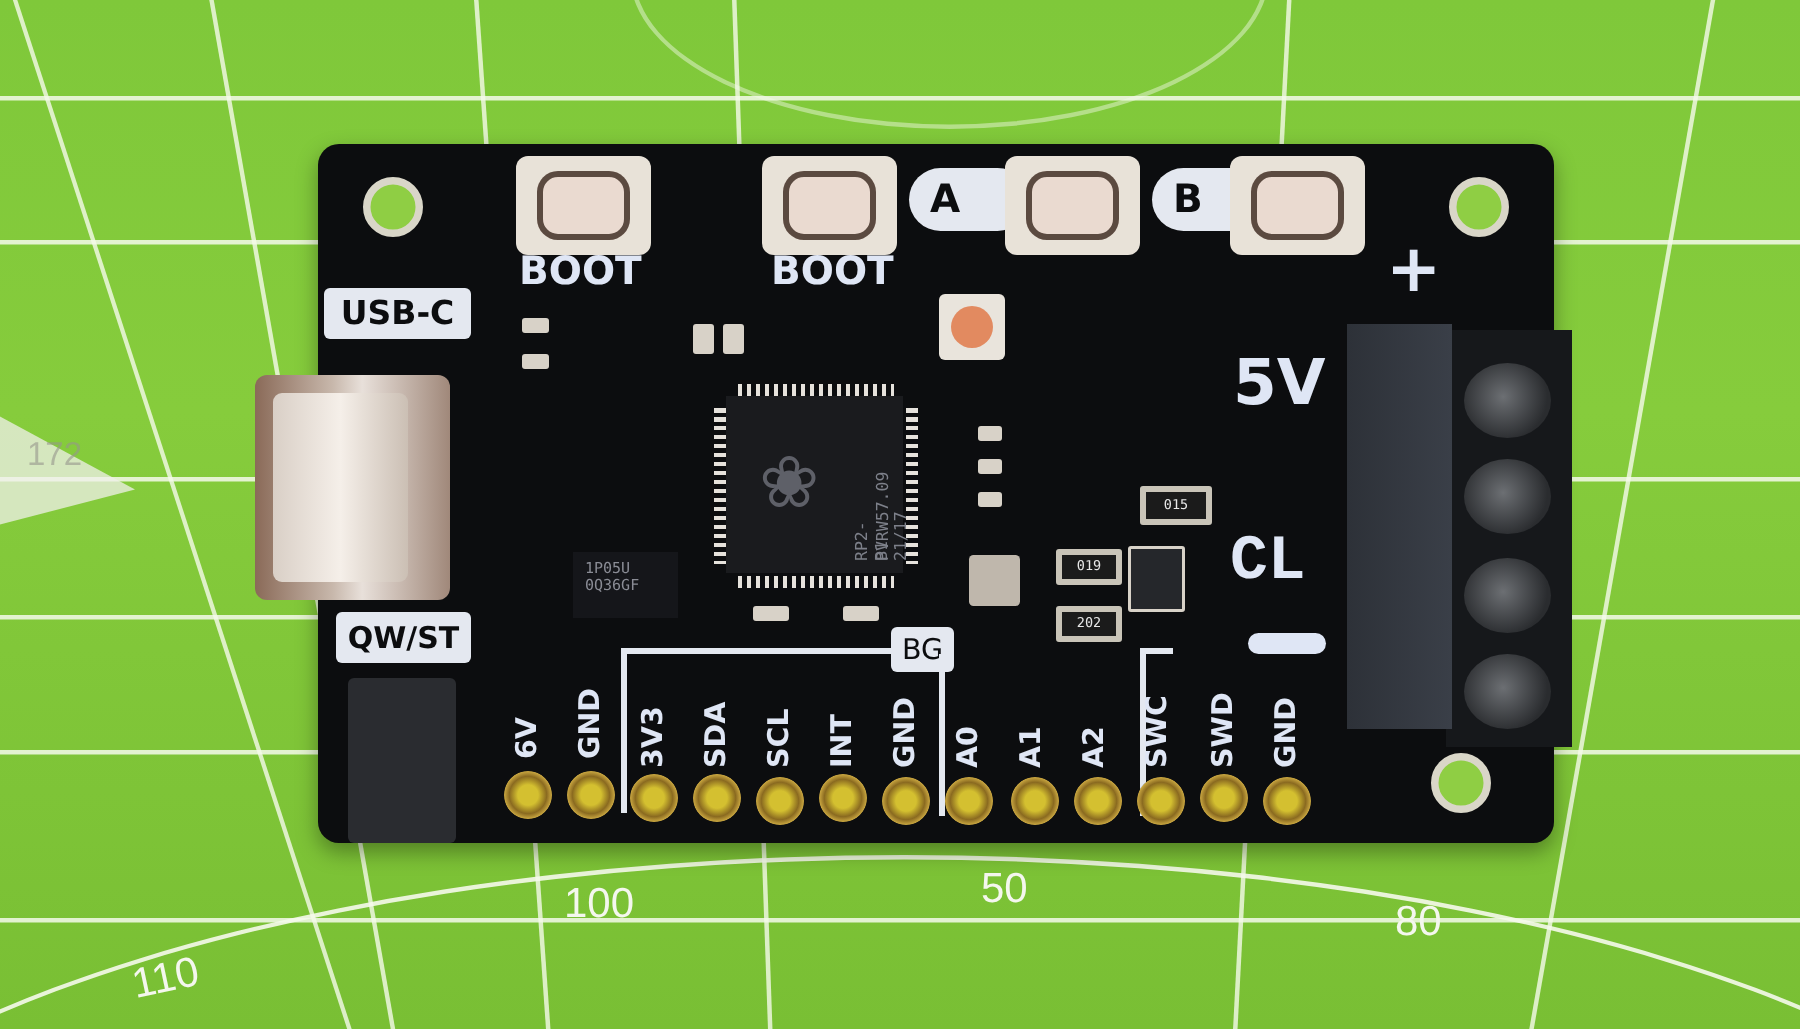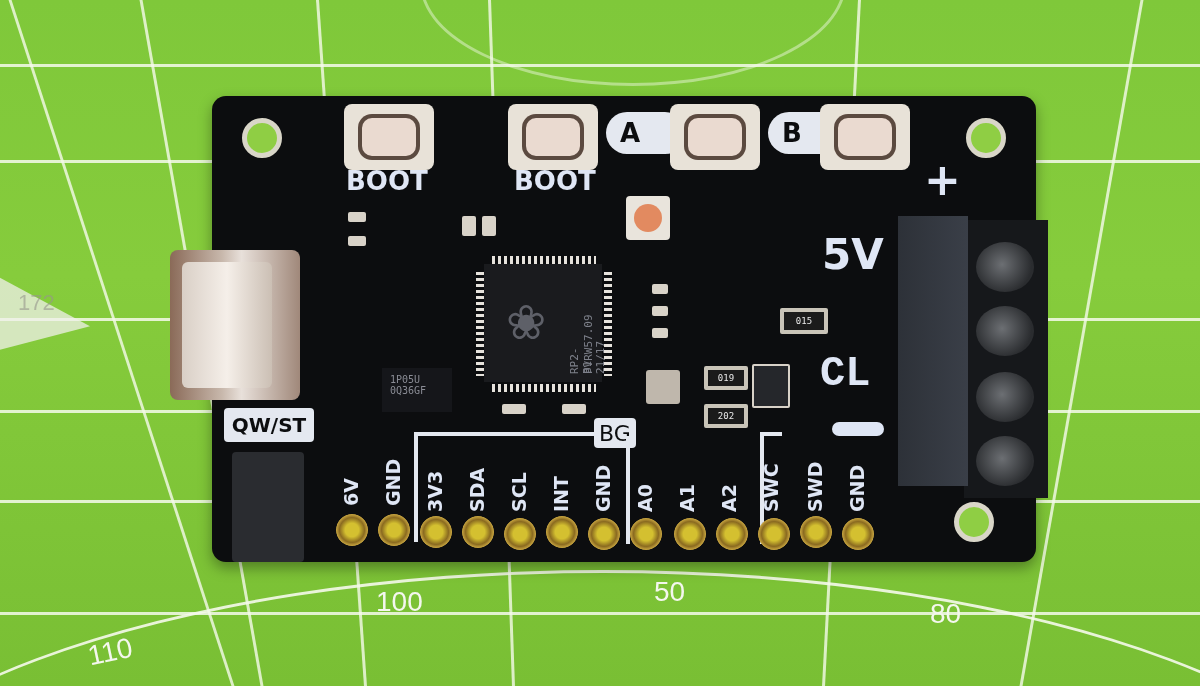--- a/index.html
+++ b/index.html
@@ -82,20 +82,21 @@
   <div class="btn" style="left:458px;top:8px;">
       <div class="cap"></div>
     </div>
   <div class="labelbox pill" style="left:556px;top:16px;width:80px;height:42px;font-size:26px;justify-content:flex-start;padding-left:14px;box-sizing:border-box;">B</div>
   <div class="btn" style="left:608px;top:8px;">
       <div class="cap"></div>
     </div>
 
   <div class="silk" style="left:712px;top:62px;font-size:44px;line-height:44px;">+</div>
 
+  <div class="labelbox" style="left:4px;top:96px;width:98px;height:34px;font-size:22px;border-radius:4px;">USB-C</div>
   <div class="labelbox" style="left:12px;top:312px;width:90px;height:34px;font-size:20px;border-radius:4px;">QW/ST</div>
 
   <div class="chip" style="left:272px;top:168px;">
     <div class="logo">❀</div>
     <div class="mark" style="left:84px;top:110px;">RP2-B1  21/17</div>
     <div class="mark" style="left:98px;top:110px;">PVRW57.09</div>
   </div>
   <div class="pins-h" style="left:280px;top:160px;width:104px;"></div>
   <div class="pins-h" style="left:280px;top:288px;width:104px;"></div>
   <div class="pins-v" style="left:264px;top:176px;height:104px;"></div>
@@ -105,42 +106,42 @@
       <div class="inner"></div>
     </div>
 
   <div style="position:absolute;left:170px;top:272px;width:70px;height:44px;background:#15161a;color:#8a8c95;font-size:10px;font-family:'DejaVu Sans Mono',monospace;padding:6px 8px;box-sizing:border-box;">
     <div>1P05U</div>
     <div>0Q36GF</div>
   </div>
 
   <div class="crystal" style="left:434px;top:274px;"></div>
 
-  <div class="res" style="left:548px;top:212px;width:40px;height:18px;margin-left:20px;">015</div>
+  <div class="res" style="left:548px;top:228px;width:40px;height:18px;">015</div>
   <div class="res" style="left:492px;top:270px;width:36px;height:16px;">019</div>
   <div class="res" style="left:492px;top:308px;width:36px;height:16px;">202</div>
 
   <div class="smd" style="left:136px;top:116px;width:18px;height:10px;"></div>
   <div class="smd" style="left:136px;top:140px;width:18px;height:10px;"></div>
   <div class="smd" style="left:250px;top:120px;width:14px;height:20px;"></div>
   <div class="smd" style="left:270px;top:120px;width:14px;height:20px;"></div>
   <div class="smd" style="left:440px;top:188px;width:16px;height:10px;"></div>
   <div class="smd" style="left:440px;top:210px;width:16px;height:10px;"></div>
   <div class="smd" style="left:440px;top:232px;width:16px;height:10px;"></div>
   <div class="smd" style="left:290px;top:308px;width:24px;height:10px;"></div>
   <div class="smd" style="left:350px;top:308px;width:24px;height:10px;"></div>
   <div class="smd" style="left:540px;top:268px;width:34px;height:40px;background:#25272b;border:2px solid #d8d2c8;"></div>
 
   <div class="silk" style="left:610px;top:134px;font-size:42px;">5V</div>
   <div class="silk" style="left:608px;top:254px;font-size:42px;font-family:Liberation Mono, monospace;">CL</div>
   <div style="position:absolute;left:620px;top:326px;width:52px;height:14px;background:#dfe6f5;border-radius:7px;"></div>
 
   <div class="bgline" style="left:202px;top:336px;width:190px;height:4px;border-radius:6px 0 0 0;"></div>
   <div class="bgline" style="left:202px;top:336px;width:4px;height:110px;"></div>
-  <div class="labelbox" style="left:382px;top:322px;width:42px;height:30px;font-size:22px;font-weight:normal;border-radius:4px;">BG</div>
+  <div class="labelbox" style="left:382px;top:322px;width:42px;height:30px;font-size:19px;font-weight:normal;border-radius:4px;">BG</div>
   <div class="bgline" style="left:414px;top:340px;width:4px;height:108px;"></div>
   <div class="bgline" style="left:548px;top:336px;width:4px;height:112px;border-radius:6px 0 0 0;"></div>
   <div class="bgline" style="left:548px;top:336px;width:22px;height:4px;"></div>
 </div>
 
 <div class="usbc">
     <div class="mouth"></div>
   </div>
 
 <div class="qw"></div>

